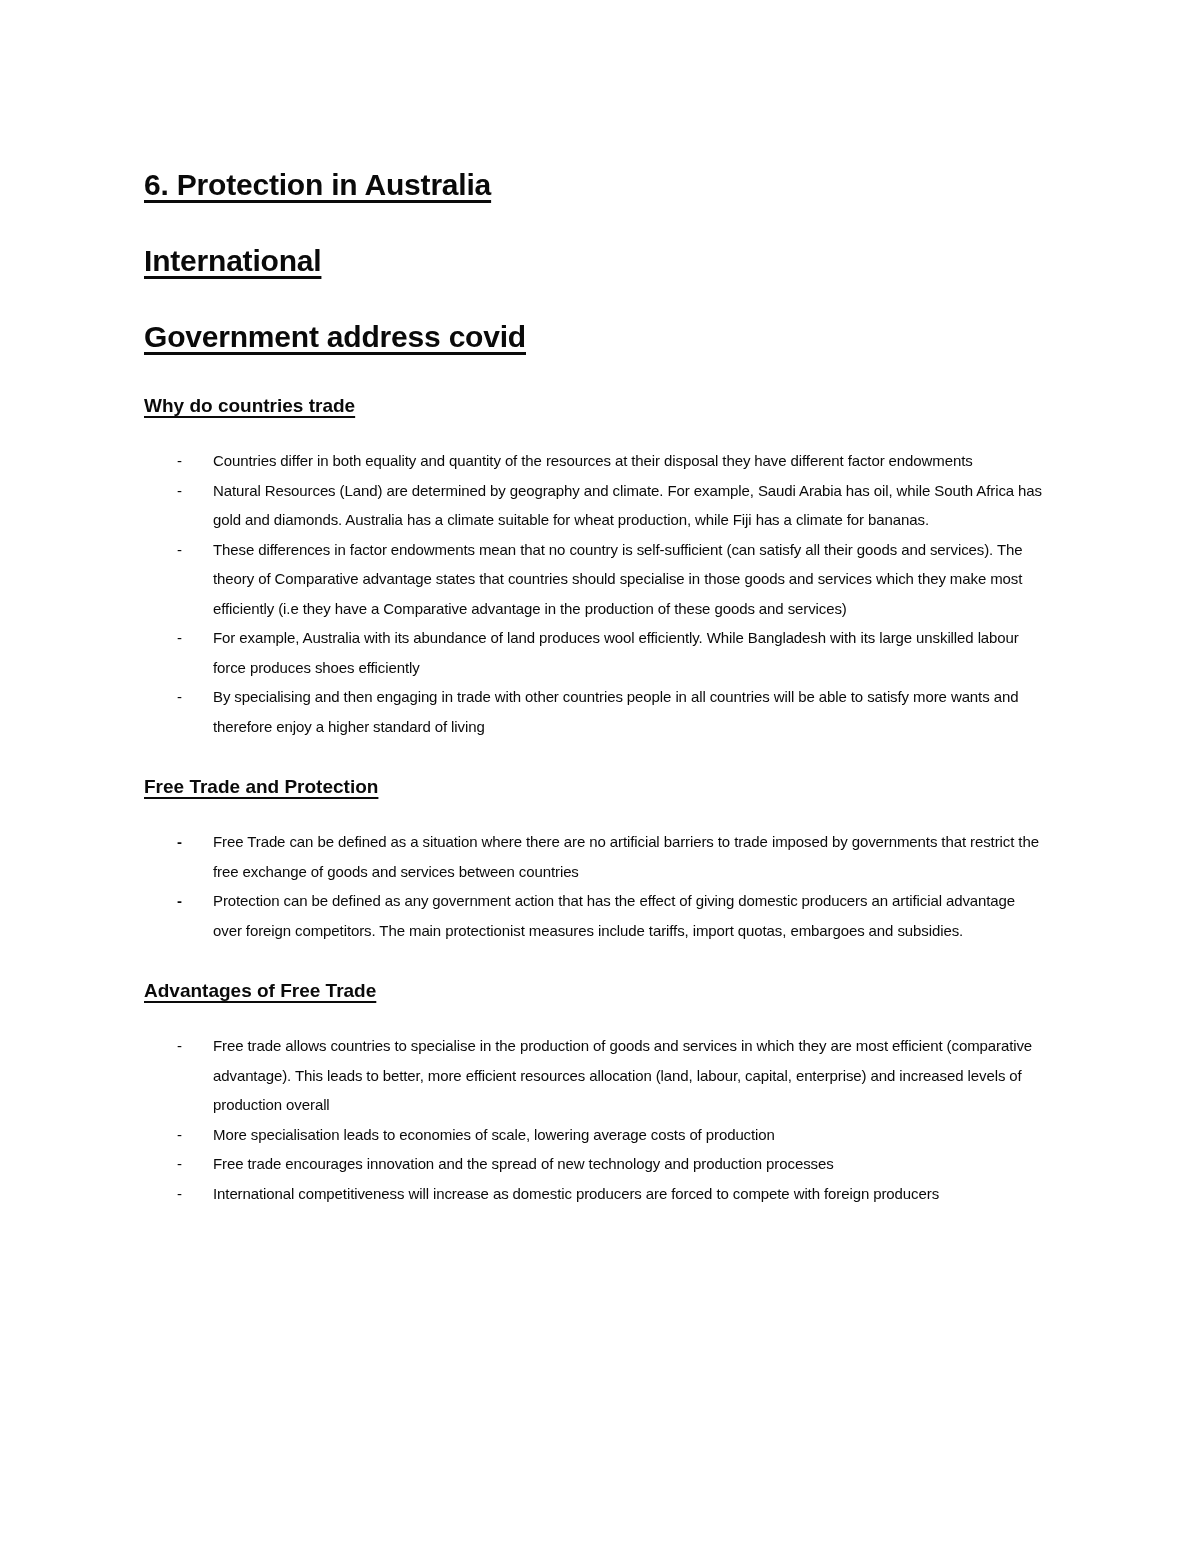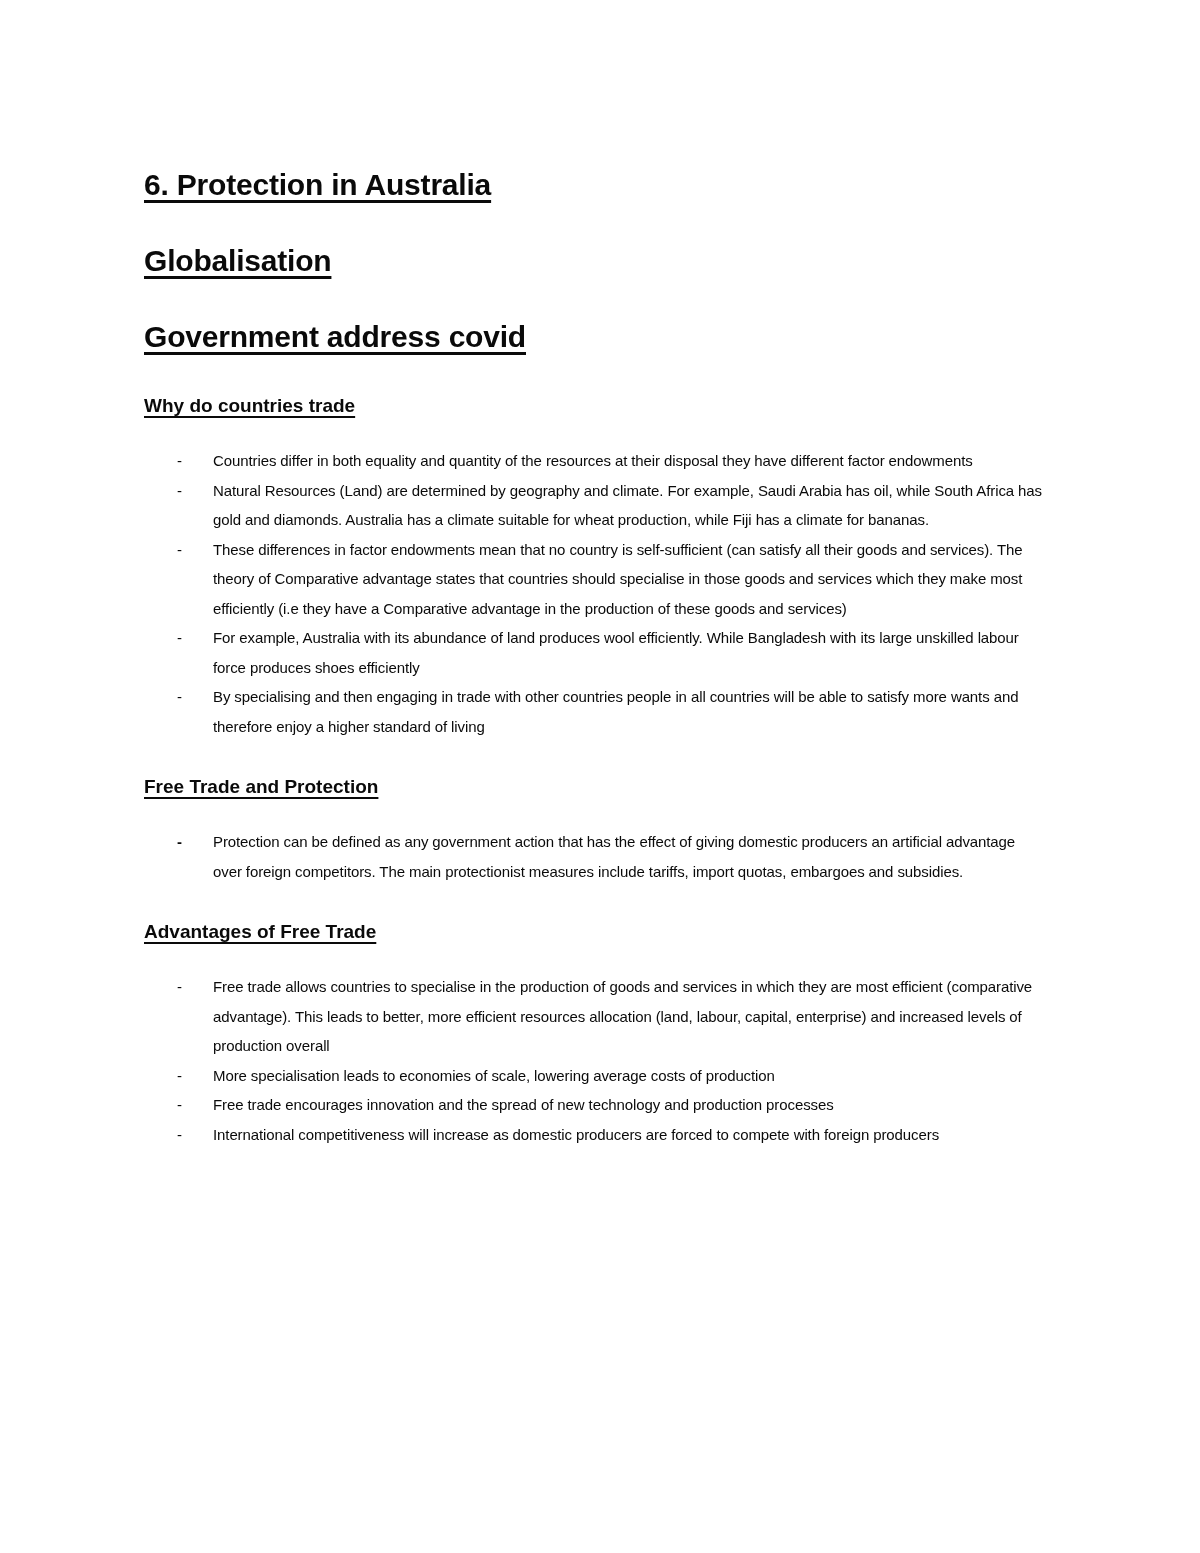--- a/index.html
+++ b/index.html
@@ -64,34 +64,35 @@
   }
   ul.bullets li span.b {
     font-weight: 400;
   }
 </style>
 </head>
 <body>
 
 <div class="page">
   <h1 class="doc-title">6. Protection in Australia</h1>
-  <h1 class="doc-title">Globalisation</h1>
+  <h1 class="doc-title">International</h1>
   <h1 class="doc-title">Government address covid</h1>
 
   <div>
       <h2 class="subheading">Why do countries trade</h2>
       <ul class="bullets">
         <li><span>Countries differ in both equality and quantity of the resources at their disposal they have different factor endowments</span></li>
         <li><span class="b">Natural Resources (Land)</span><span> are determined by geography and climate. For example, Saudi Arabia has oil, while South Africa has gold and diamonds. Australia has a climate suitable for wheat production, while Fiji has a climate for bananas.</span></li>
         <li><span>These differences in factor endowments mean that no country is self-sufficient (can satisfy all their goods and services). The theory of </span><span class="b">Comparative advantage</span><span> states that countries should </span><span class="b">specialise</span><span>  in those goods and services which they make most efficiently (i.e they have a </span><span class="b">Comparative advantage</span><span>  in the production of these goods and services)</span></li>
         <li><span>For example, Australia with its abundance of land produces wool efficiently. While Bangladesh with its large unskilled labour force produces shoes efficiently</span></li>
         <li><span>By specialising and then engaging in trade with other countries people in all countries will be able to satisfy more wants and therefore enjoy a higher standard of living</span></li>
       </ul>
       <h2 class="subheading">Free Trade and Protection</h2>
       <ul class="bullets marker-bold">
+        <li><span class="b">Free Trade</span><span> can be defined as a situation where there are no artificial barriers to trade imposed by governments that restrict the free exchange of goods and services between countries</span></li>
         <li><span class="b">Protection</span><span> can be defined as any government action that has the effect of giving domestic producers an artificial advantage over foreign competitors. The main protectionist measures include tariffs, import quotas, embargoes and subsidies.</span></li>
       </ul>
       <h2 class="subheading">Advantages of Free Trade</h2>
       <ul class="bullets">
         <li><span>Free trade allows countries to specialise in the production of goods and services in which they are most efficient (comparative advantage). This leads to better, more efficient resources allocation (land, labour, capital, enterprise) and increased levels of production overall</span></li>
         <li><span>More specialisation leads to economies of scale, lowering average costs of production</span></li>
         <li><span>Free trade encourages innovation and the spread of new technology and production processes</span></li>
         <li><span>International competitiveness will increase as domestic producers are forced to compete with foreign producers</span></li>
       </ul>
     </div>

